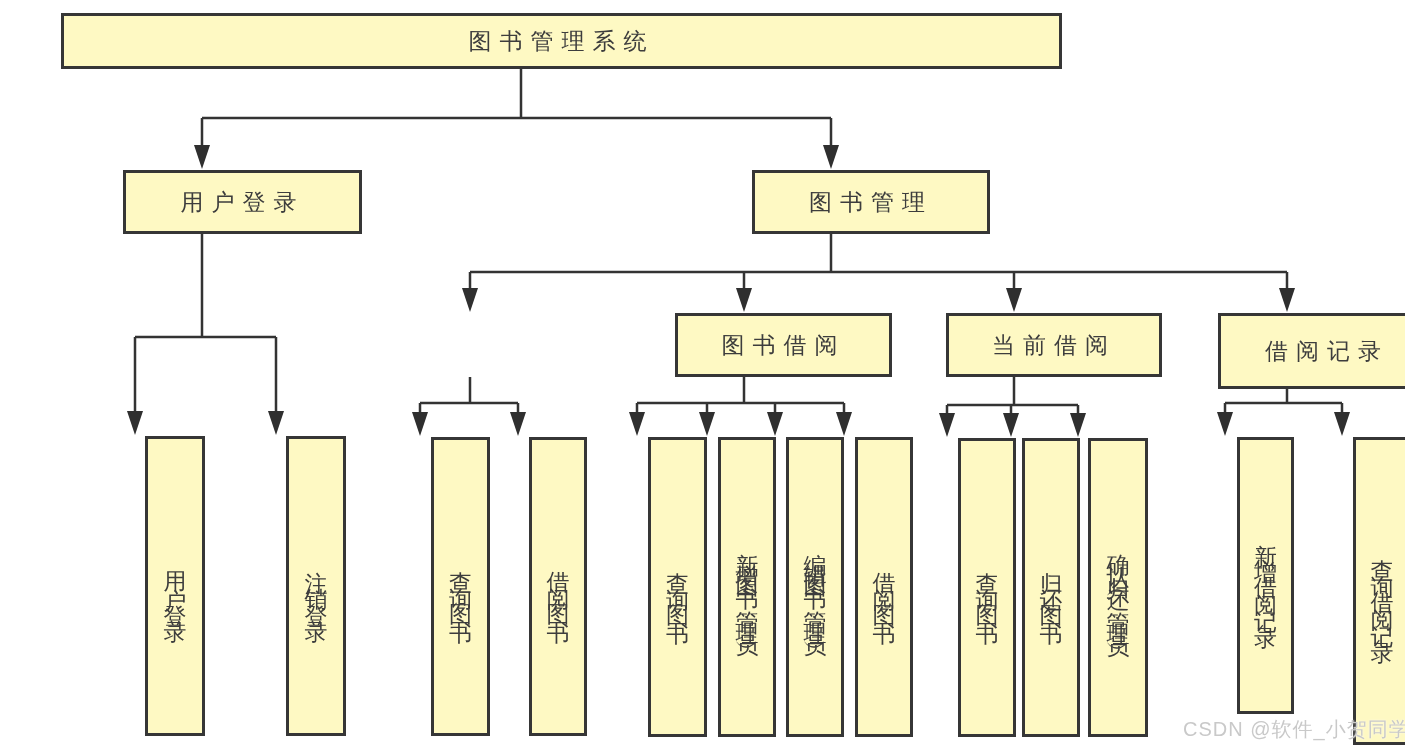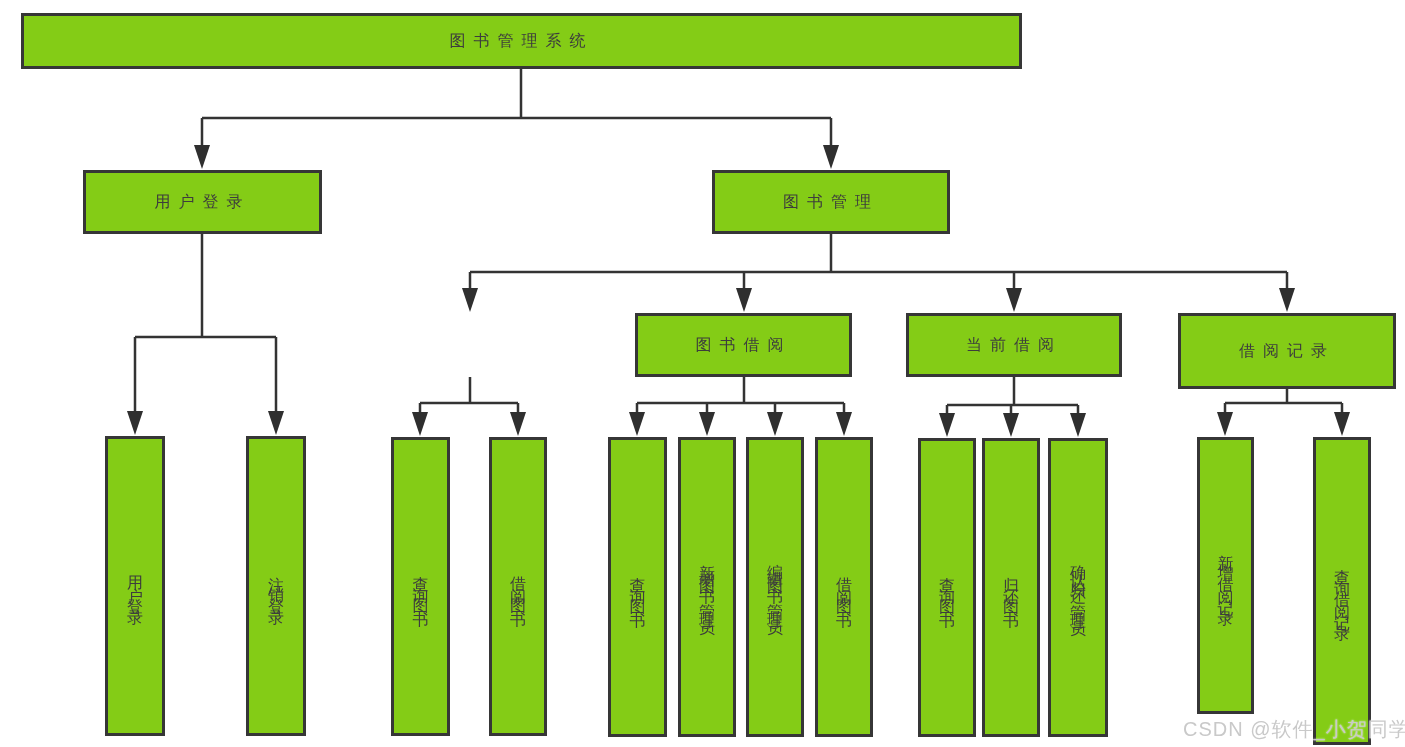--- a/index.html
+++ b/index.html
@@ -27,27 +27,28 @@
     fill: none;
   }
   svg.connectors polygon {
     fill: #2f2f2f;
     stroke: none;
   }
   .node {
     position: absolute;
     box-sizing: border-box;
     border: 3px solid #363636;
-    background: #84cc16;
+    background: #fef9c3;
     display: flex;
     align-items: center;
     justify-content: center;
     color: #3d3d3d;
     z-index: 2;
-    font-size: 16px;
+    font-size: 23px;
+    margin-left: 40px;
   }
   .hbox {
     letter-spacing: 8px;
     white-space: nowrap;
   }
   .vbox {
     writing-mode: vertical-rl;
     text-orientation: mixed;
     letter-spacing: 0.72em;
     line-height: 1;

